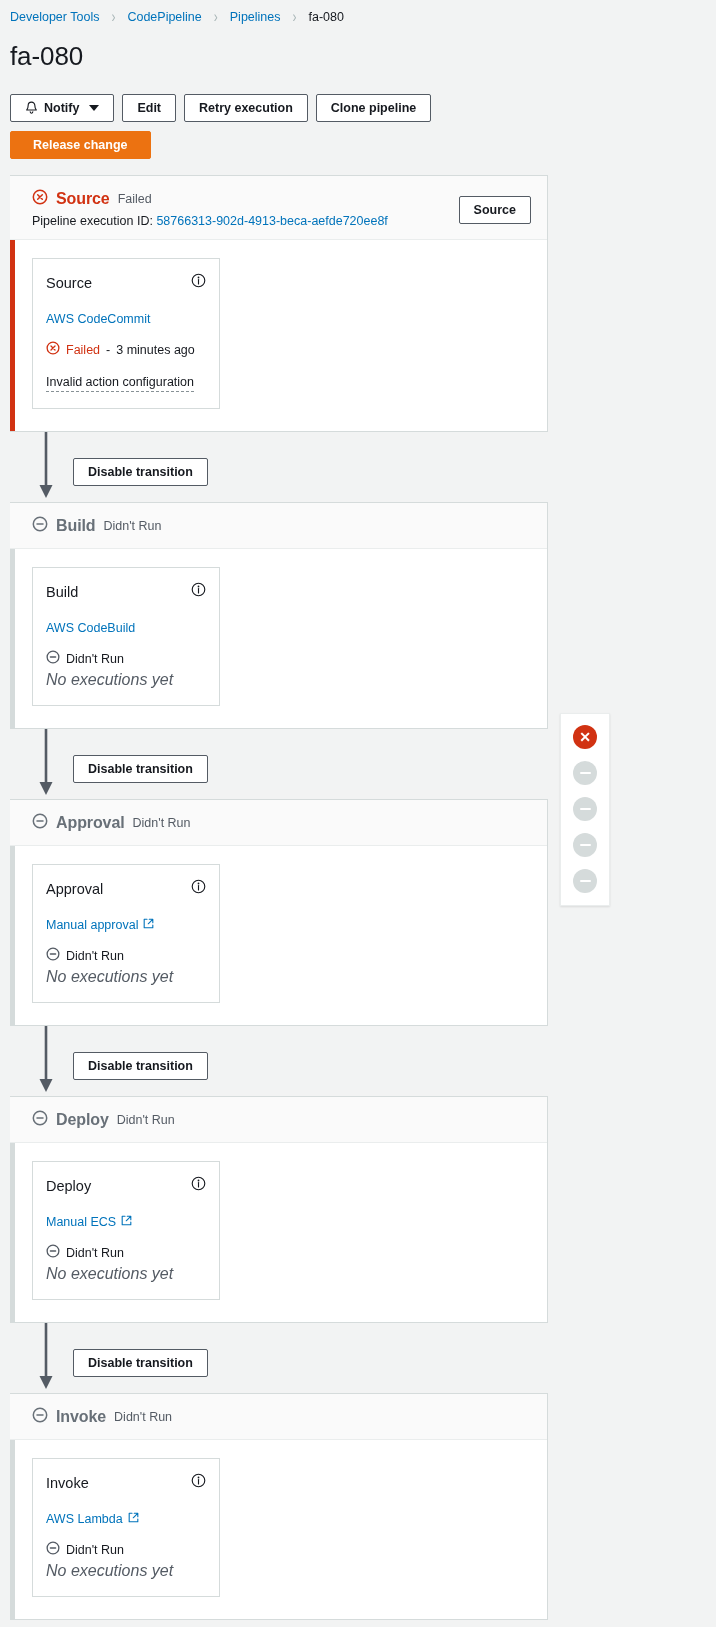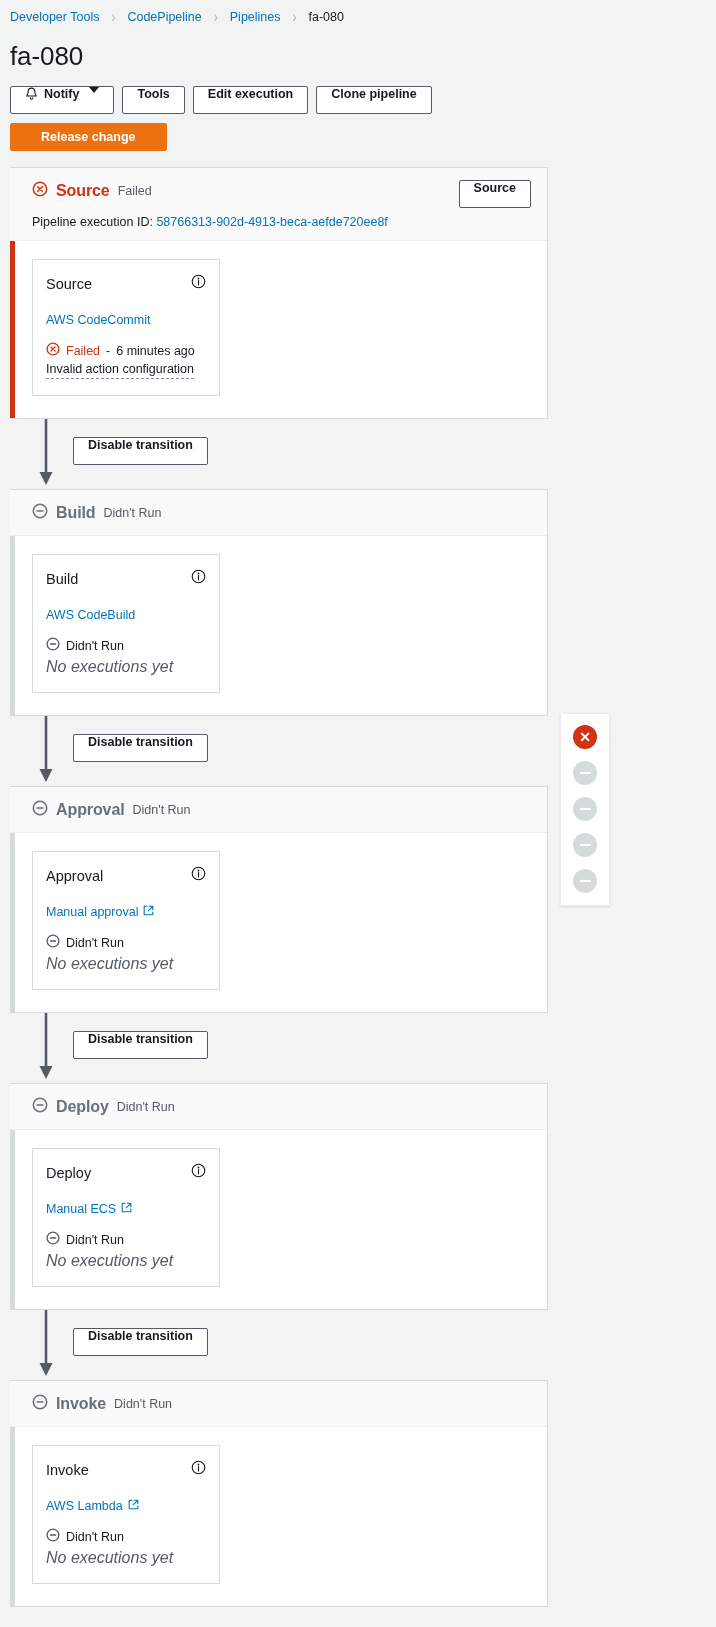--- a/index.html
+++ b/index.html
@@ -63,43 +63,45 @@
     background: #ffffff;
     border: 1px solid #545b64;
     border-radius: 2px;
     color: #16191f;
     font-family: "Liberation Sans", sans-serif;
     font-size: 12.5px;
     font-weight: bold;
     height: 28px;
     padding: 0 14px;
     display: inline-flex;
+    align-items: center;
     justify-content: center;
     gap: 6px;
     cursor: pointer;
     white-space: nowrap;
+    margin-top: 8px;
   }
   .btn .bell { display: inline-block; line-height: 0; }
   .caret {
     width: 0; height: 0;
     border-left: 5px solid transparent;
     border-right: 5px solid transparent;
     border-top: 6px solid #16191f;
     display: inline-block;
     margin-left: 4px;
   }
   .btn-primary {
     background: #ec7211;
     border: 1px solid #ec7211;
     color: #ffffff;
     border-radius: 2px;
     font-size: 12.5px;
     font-weight: bold;
     height: 28px;
-    padding: 0 30px;
+    padding: 0 22px;
     display: inline-flex;
     align-items: center;
     margin: 9px 0 0 10px;
     cursor: pointer;
     font-family: "Liberation Sans", sans-serif;
   }
 
   
   .pipeline {
     margin-top: 16px;
@@ -140,21 +142,21 @@
     letter-spacing: -0.1px;
   }
   .stage.failed .stage-name { color: #d13212; }
   .stage.didnt-run .stage-name { color: #687078; }
   .stage-status {
     font-size: 12.5px;
     color: #545b64;
     font-weight: normal;
   }
   .exec-id-line {
-    margin-top: 14px;
+    margin-top: 5px;
     font-size: 12.5px;
     color: #16191f;
   }
   .exec-id-link {
     color: #0073bb;
     text-decoration: none;
     cursor: pointer;
   }
   .retry-btn {
     position: absolute;
@@ -205,21 +207,21 @@
   .status-time { color: #16191f; }
   .action-note {
     font-size: 16px;
     color: #545b64;
     font-style: italic;
     margin-top: 4px;
   }
   .err-msg {
     font-size: 12.5px;
     color: #16191f;
-    margin-top: 3px;
+    margin-top: 17px;
     border-bottom: 1px dashed #879196;
     display: inline-block;
     padding-bottom: 2px;
     cursor: help;
   }
 
   
   .transition {
     position: relative;
     height: 70px;
@@ -301,22 +303,22 @@
     <button class="btn">
       <span class="bell">
         <svg width="13" height="14" viewBox="0 0 14 15" fill="none" aria-hidden="true">
           <path d="M7 1.2c-2.1 0-3.6 1.6-3.6 3.7 0 3.1-1.2 4.3-1.6 4.8h10.4c-.4-.5-1.6-1.7-1.6-4.8 0-2.1-1.5-3.7-3.6-3.7z" stroke="#16191f" stroke-width="1.2" stroke-linejoin="round"></path>
           <path d="M5.6 11.6c.2.9 .8 1.5 1.4 1.5s1.2-.6 1.4-1.5" stroke="#16191f" stroke-width="1.2" stroke-linecap="round"></path>
         </svg>
       </span>
       <span>Notify</span>
       <span class="caret"></span>
     </button>
-    <button class="btn">Tools</button>
-    <button class="btn">Edit execution</button>
+    <button class="btn">Edit</button>
+    <button class="btn">Retry execution</button>
     <button class="btn">Clone pipeline</button>
   </div>
   <button class="btn-primary">Release change</button>
 
   
   <div class="pipeline">
 
     <section class="stage failed">
       <div class="stage-accent"></div>
       <div class="stage-header">
@@ -353,21 +355,21 @@
           </a>
           <div class="action-status failed">
             <span>
               <svg width="14" height="14" viewBox="0 0 16 16" aria-hidden="true">
                 <circle cx="8" cy="8" r="6.7" fill="none" stroke="#d13212" stroke-width="1.5"></circle>
                 <path d="M5.7 5.7l4.6 4.6M10.3 5.7l-4.6 4.6" stroke="#d13212" stroke-width="1.5" stroke-linecap="round"></path>
               </svg>
             </span>
             <span>Failed</span>
             <span class="status-sep">-</span>
-            <span class="status-time">6 minutes ago</span>
+            <span class="status-time">3 minutes ago</span>
           </div>
           <div class="err-msg">Invalid action configuration</div>
         </div>
       </div>
     </section>
 
     <div class="transition">
       <svg class="trans-arrow" viewBox="0 0 20 70">
         <path d="M10 0v55" stroke="#545b64" stroke-width="2.6"></path>
         <path d="M10 66 L3.5 53 H16.5 Z" fill="#545b64"></path>

